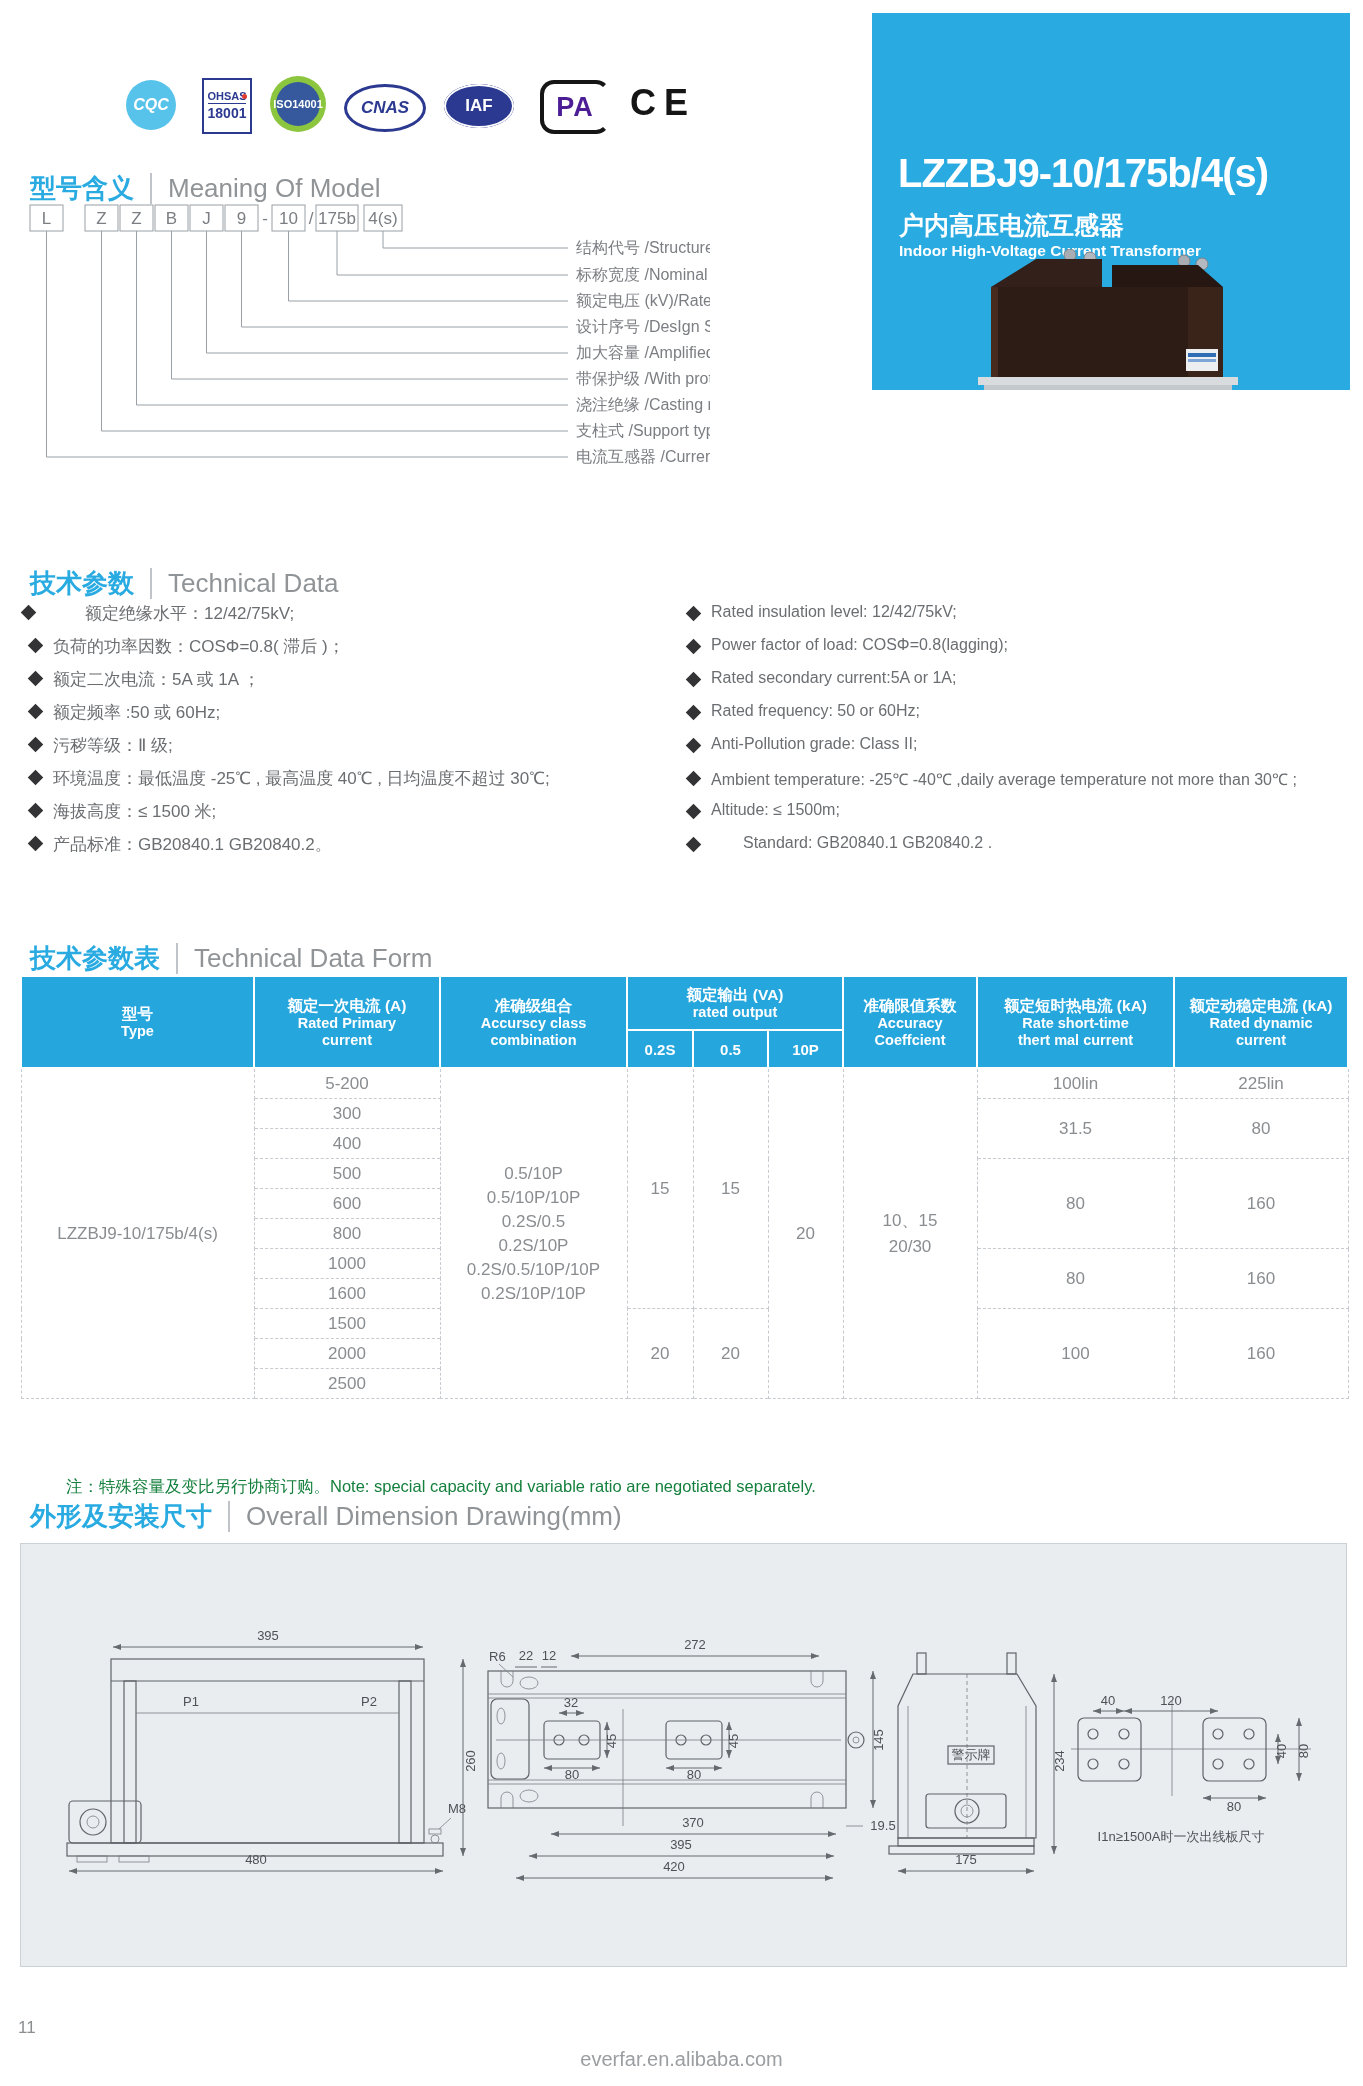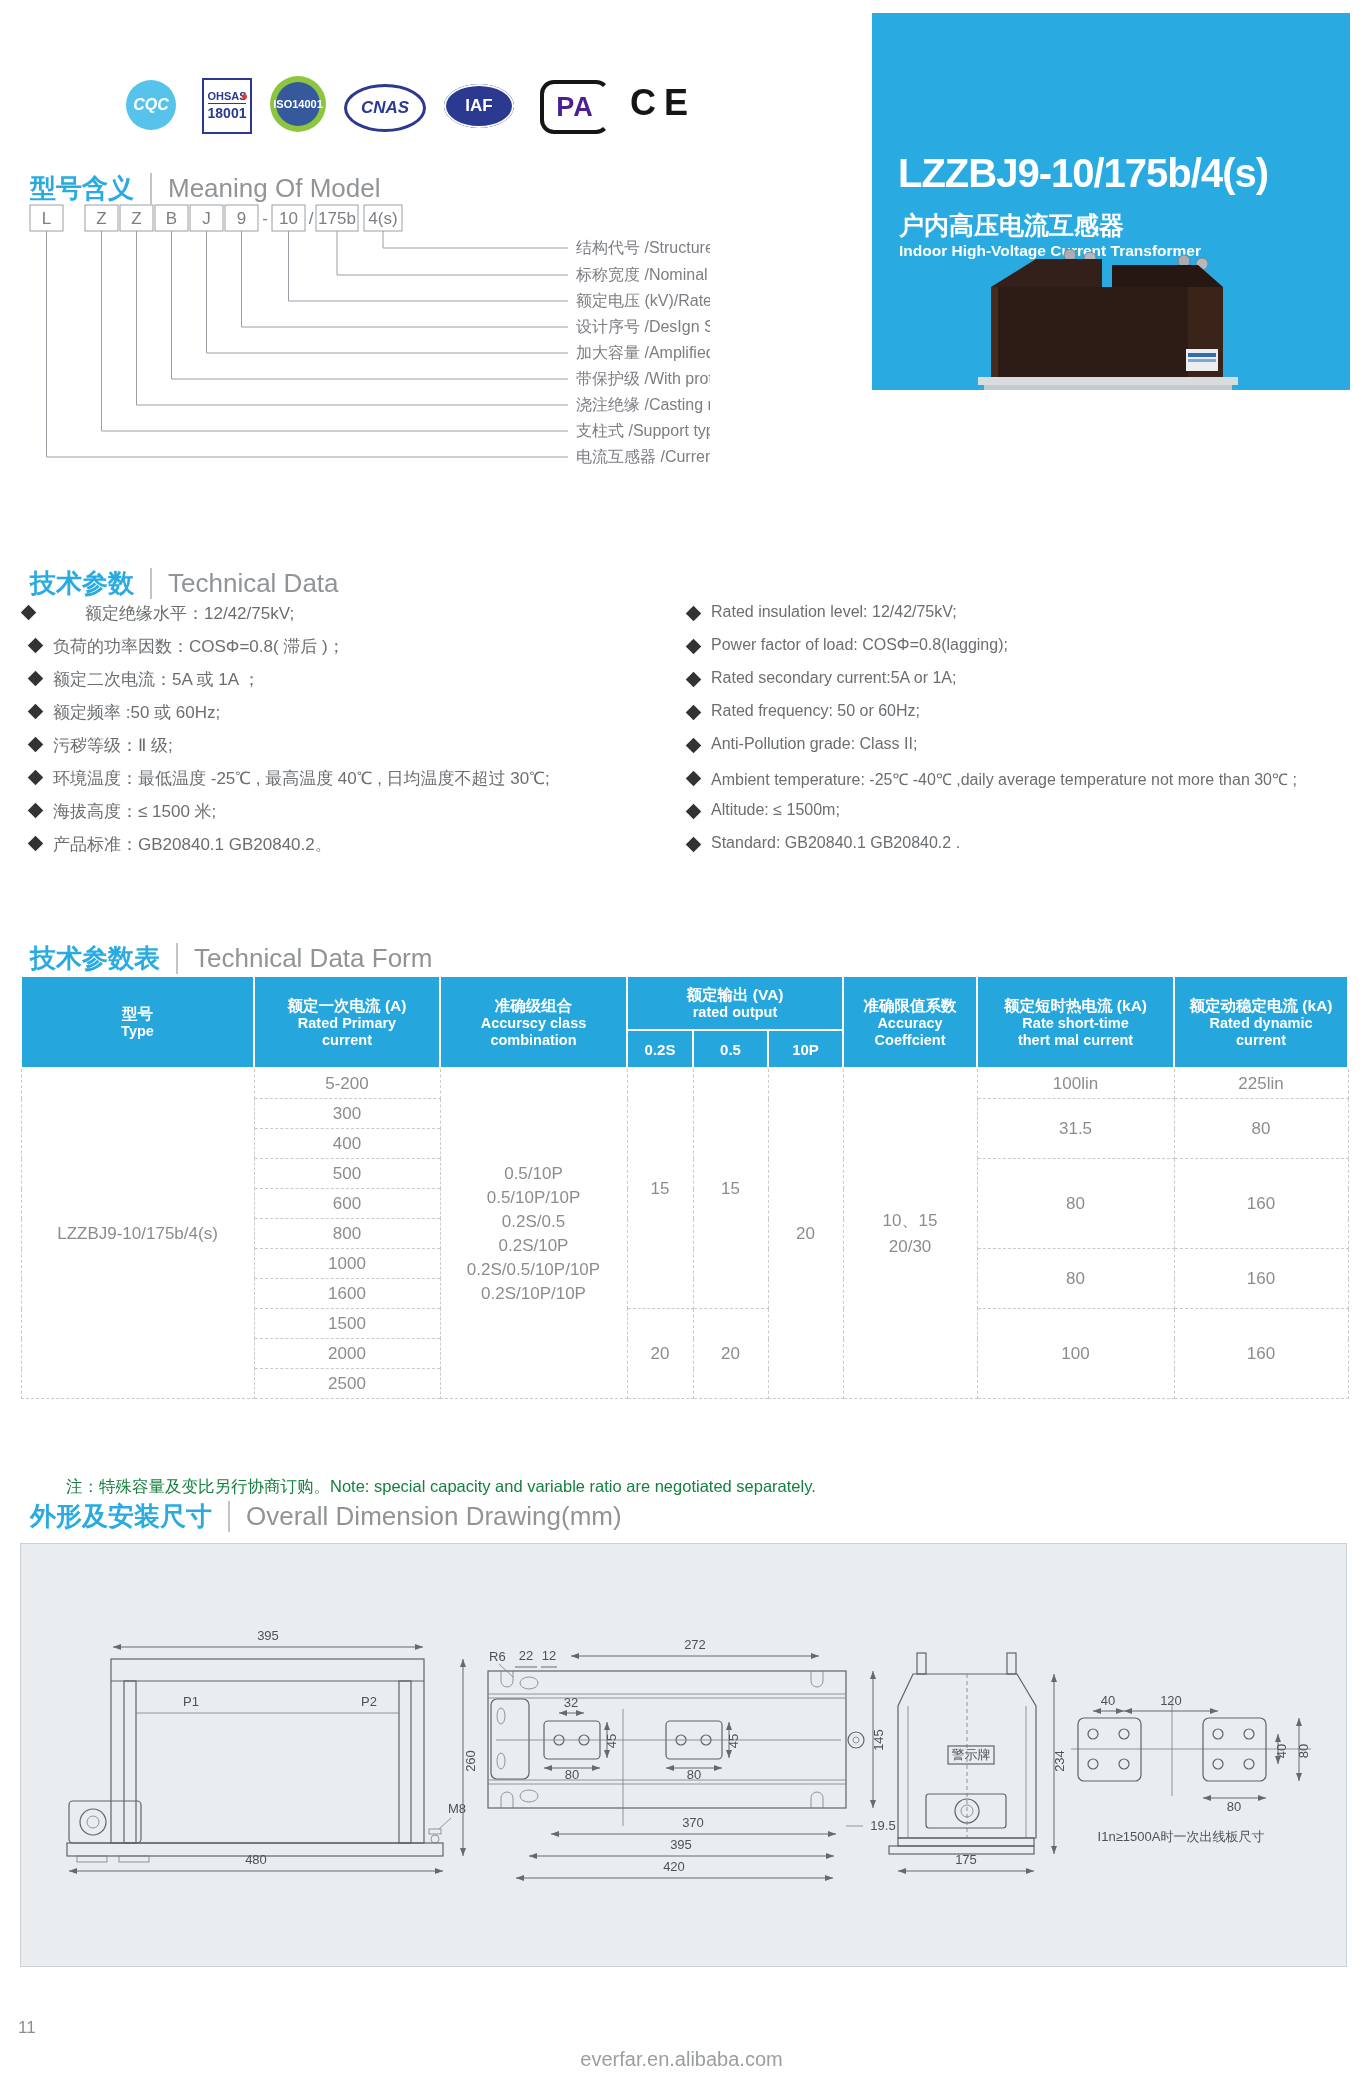--- a/index.html
+++ b/index.html
@@ -231,21 +231,21 @@
       <span>Anti-Pollution grade: Class II;</span>
     </div>
   <div class="bullet en" style="left:688px;top:768px;">
       <span class="diamond"></span>
       <span>Ambient temperature: -25℃ -40℃ ,daily average temperature not more than 30℃ ;</span>
     </div>
   <div class="bullet en" style="left:688px;top:801px;">
       <span class="diamond"></span>
       <span>Altitude: ≤ 1500m;</span>
     </div>
-  <div class="bullet en" style="left:688px;top:834px;">
+  <div class="bullet en" style="left:688px;top:834px;gap:32px;">
       <span class="diamond"></span>
       <span>Standard: GB20840.1  GB20840.2 .</span>
     </div>
 
   <div class="sec" style="top:916px;">
     <span class="cn">技术参数表</span>
     <span class="en">Technical Data Form</span>
   </div>
 
   <table class="spec">

